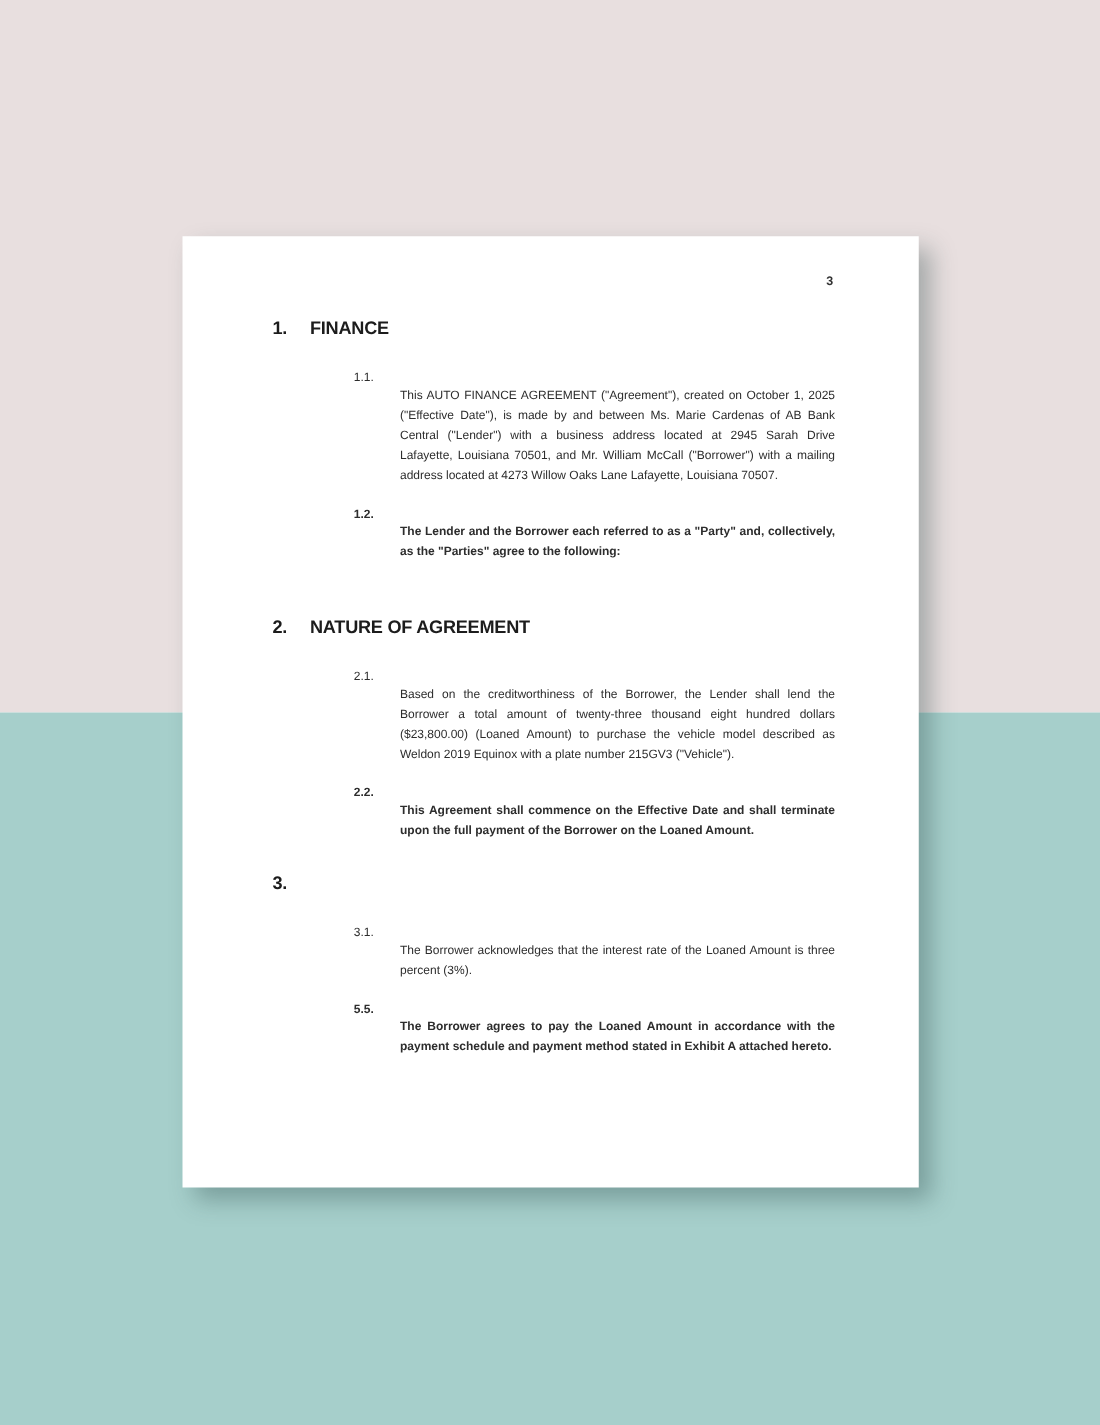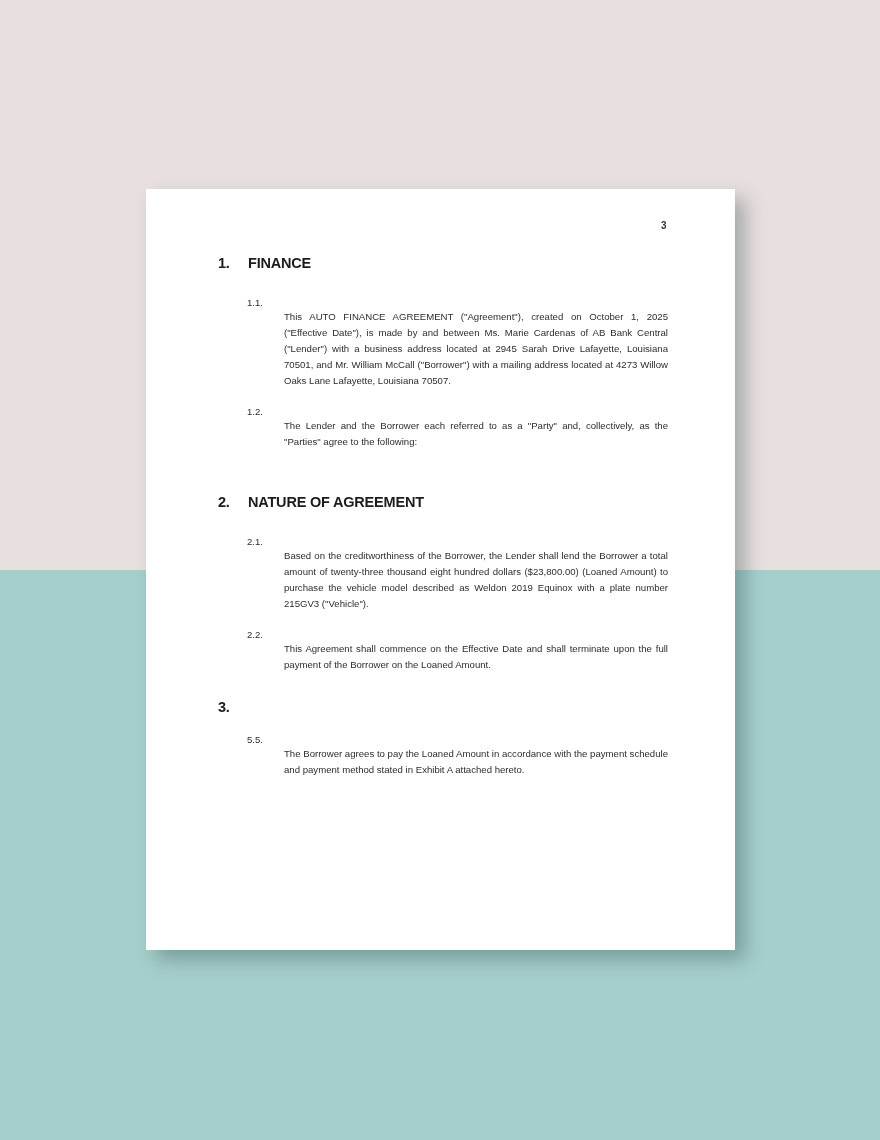--- a/index.html
+++ b/index.html
@@ -18,27 +18,27 @@
       position: absolute; left: 515px; top: 31px;
       font-size: 10px; font-weight: bold; color: #333;
     }
     .section { position: absolute; left: 72px; width: 450px; }
     .section-heading {
       display: flex; font-weight: bold; font-size: 14.5px; color: #1c1c1c;
       letter-spacing: -0.2px; height: 20px; line-height: 20px;
     }
     .section-heading .num { width: 30px; }
     .clause { display: flex; margin-left: 29px; font-size: 9.6px; line-height: 16px; color: #2d2d2d; }
-    .clause .cnum { width: 37px; flex: none; }
+    .clause .cnum { width: 37px; flex: none; margin-left: 36px; }
     .clause .ctext { width: 384px; text-align: justify; margin-top: 14px; }
     #s1 { top: 64px; }
     #s2 { top: 303px; }
     #s3 { top: 508px; }
     .clause.first { margin-top: 22px; }
-    .clause.next { margin-top: 15px; }
+    .clause.next { margin-top: 15px; font-weight: bold; }
   </style>
 </head>
 <body>
 
 <div class="bg-top"></div>
 <div class="bg-bottom"></div>
 
 <div class="page">
   <div class="page-number">3</div>
 
@@ -69,18 +69,22 @@
     <div class="clause next">
       <span class="cnum">2.2.</span>
       <span class="ctext">This Agreement shall commence on the Effective Date and shall terminate upon the full payment of the Borrower on the Loaned Amount.</span>
     </div>
   </div>
 
   <div class="section" id="s3">
     <div class="section-heading">
       <span class="num">3.</span>
     </div>
+    <div class="clause first">
+      <span class="cnum">3.1.</span>
+      <span class="ctext">The Borrower acknowledges that the interest rate of the Loaned Amount is three percent (3%).</span>
+    </div>
     <div class="clause next">
       <span class="cnum">5.5.</span>
       <span class="ctext">The Borrower agrees to pay the Loaned Amount in accordance with the payment schedule and payment method stated in Exhibit A attached hereto.</span>
     </div>
   </div>
 </div>
 
 </body></html>

